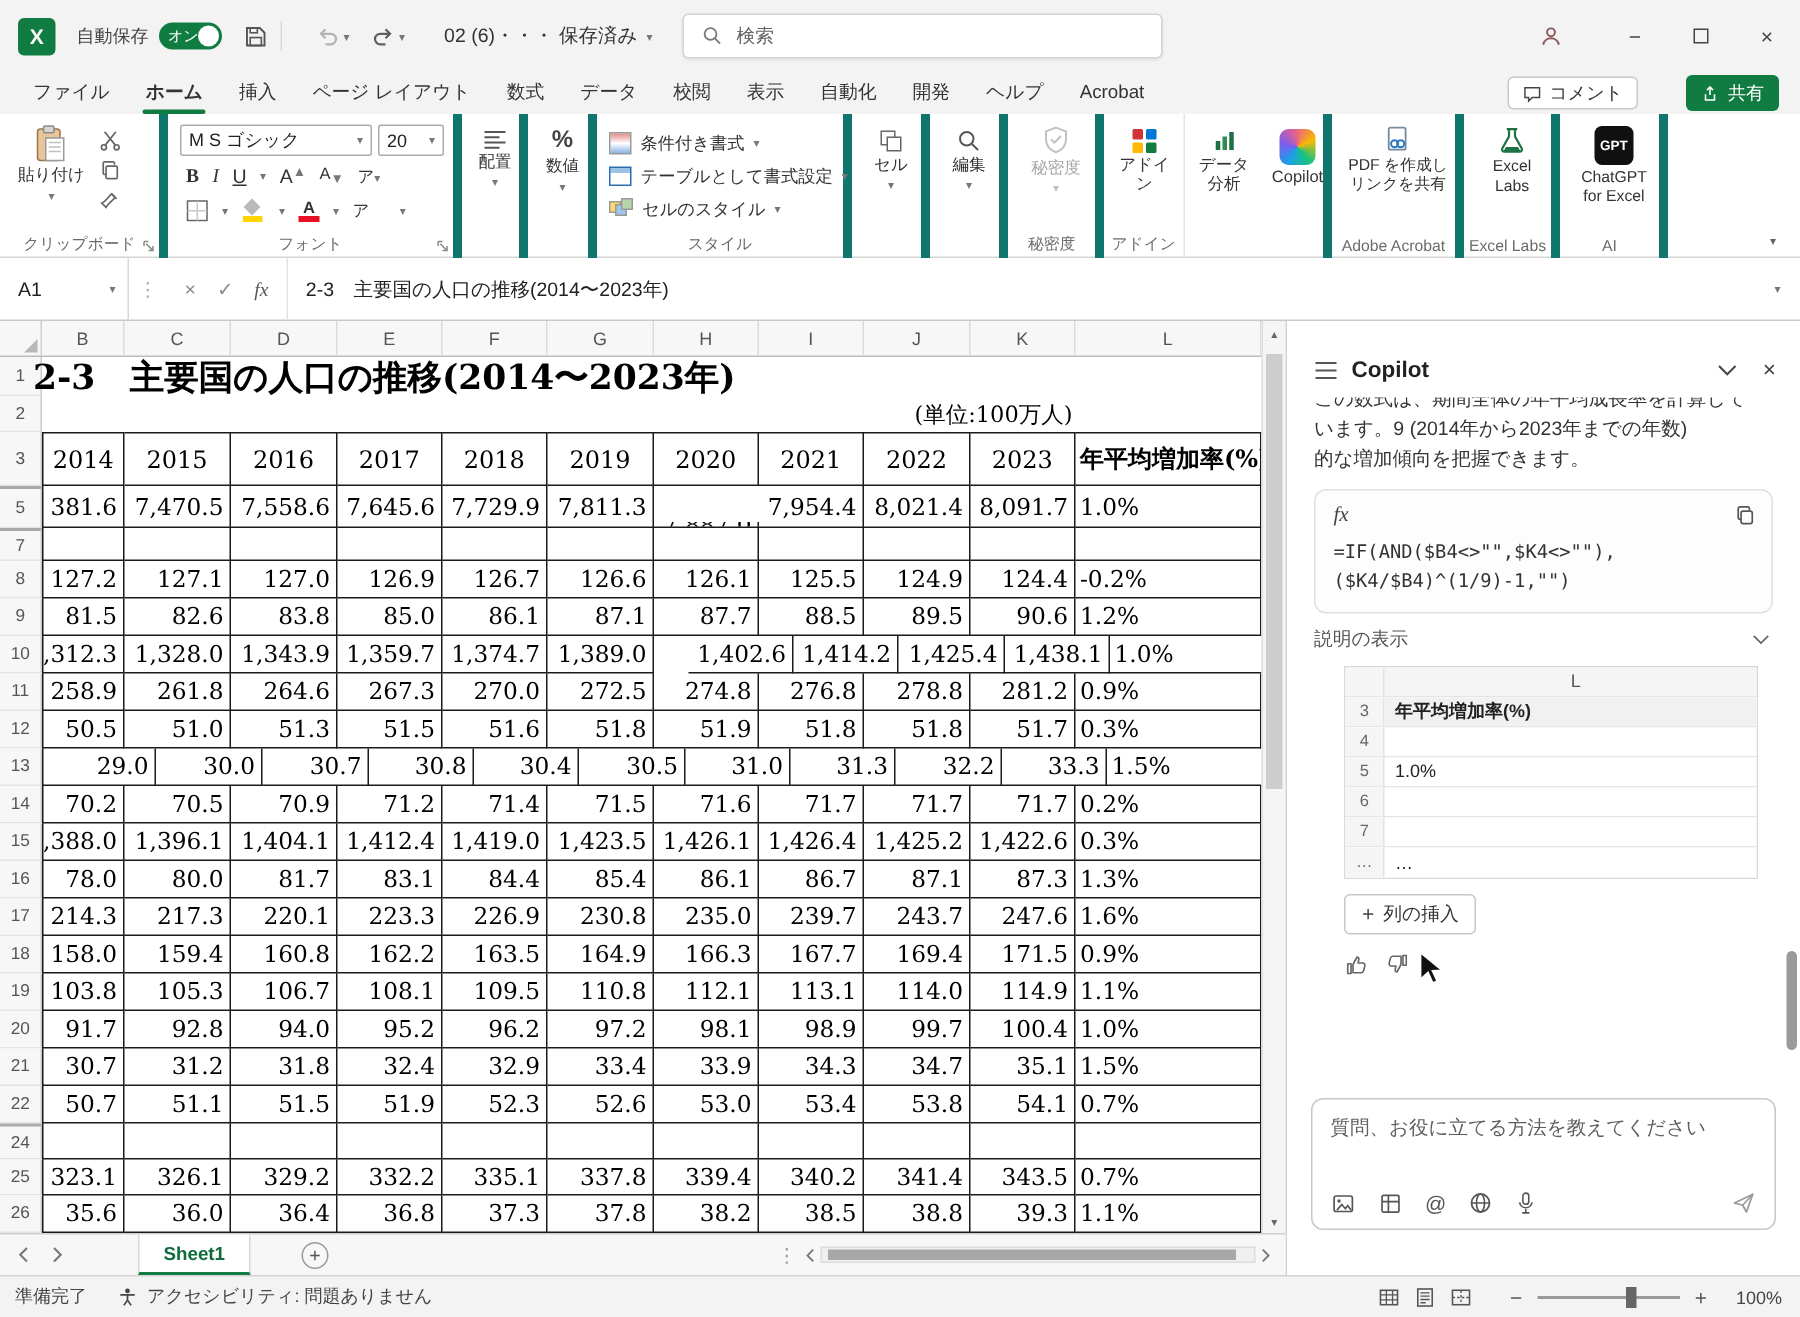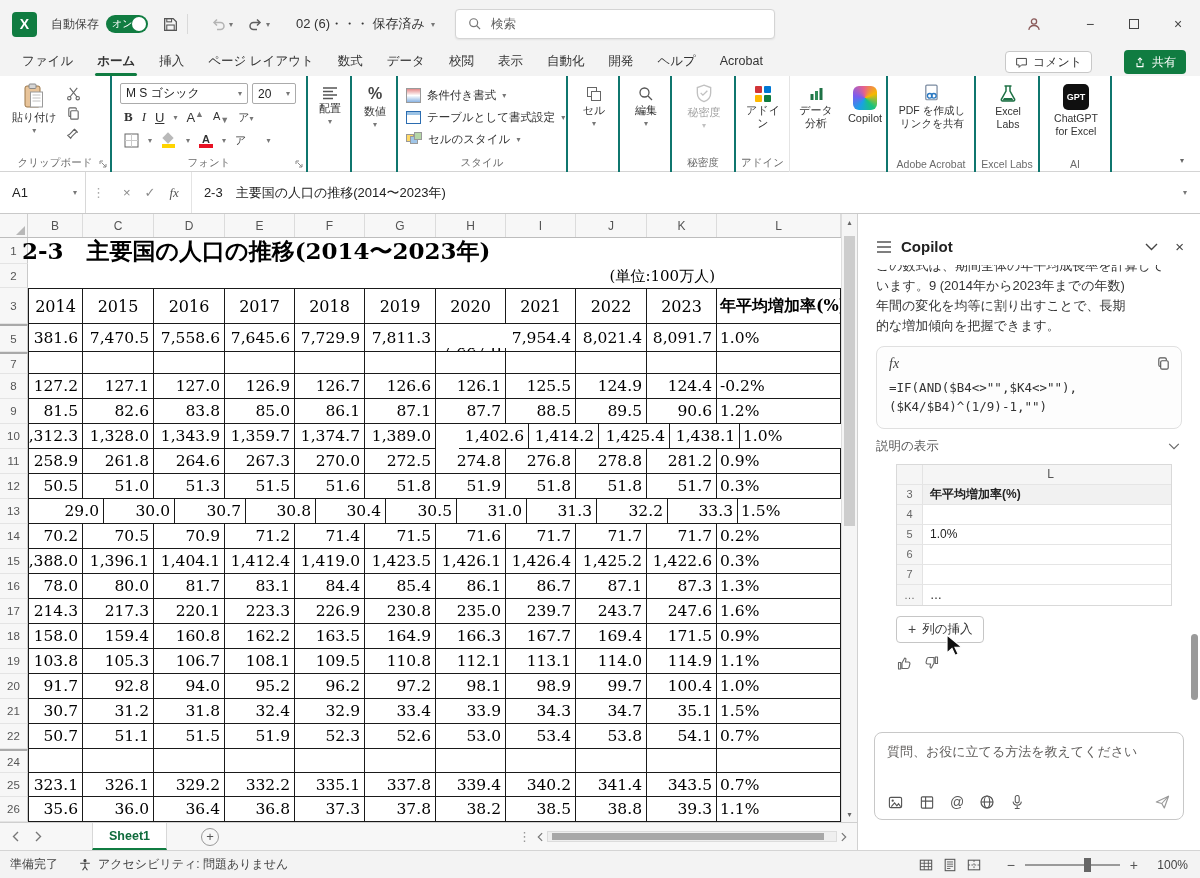--- a/index.html
+++ b/index.html
@@ -27,21 +27,21 @@
   
   #tabrow { position:absolute; top:48px; left:0; right:0; height:28px; background:#f3f3f3; display:flex; align-items:center; padding-left:10px; }
   .rtab { position:relative; padding:0 12px; height:28px; line-height:27px; font-size:12.5px; color:#333; white-space:nowrap; }
   .rtab.active { font-weight:bold; }
   .rtab.active::after { content:""; position:absolute; left:10px; right:10px; bottom:0; height:3px; background:#107c41; border-radius:2px; }
   .comment-btn { position:absolute; right:108px; top:3px; height:22px; border:1px solid #c8c8c8; background:#fff; border-radius:4px; display:flex; align-items:center; gap:5px; padding:0 9px; font-size:12px; color:#333; }
   .share-btn { position:absolute; right:14px; top:2px; height:24px; background:#107c41; color:#fff; border-radius:4px; display:flex; align-items:center; gap:6px; padding:0 10px; font-size:12px; }
 
   
   #ribbon { position:absolute; top:76px; left:0; right:0; height:96px; background:#fff; border-bottom:1px solid #d4d4d4; }
-  .rgroup { position:absolute; top:0; height:96px; border-right:2px solid #0f766e; }
+  .rgroup { position:absolute; top:0; height:96px; border-right:6px solid #0f766e; }
   .group-label { position:absolute; bottom:2px; left:0; right:0; text-align:center; font-size:10.5px; color:#6b6b6b; white-space:nowrap; }
   .launcher { position:absolute; right:3px; bottom:4px; }
   .big-btn { position:absolute; display:flex; flex-direction:column; align-items:center; gap:2px; font-size:11px; color:#333; text-align:center; line-height:1.2; }
   .sm-stack { position:absolute; display:flex; flex-direction:column; gap:5px; }
   .combo { border:1px solid #ababab; border-radius:2px; background:#fff; height:21px; display:flex; align-items:center; justify-content:space-between; padding:0 5px; font-size:12px; color:#222; }
   .fnt-row { position:absolute; display:flex; align-items:center; gap:9px; font-size:13px; color:#333; }
   .fnt-b { font-weight:bold; font-family:"Liberation Serif",serif; }
   .fnt-i { font-style:italic; font-family:"Liberation Serif",serif; }
   .fnt-u { text-decoration:underline; }
   .mini { font-size:9px; color:#777; }
@@ -809,21 +809,20 @@
       <span class="cp-title">Copilot</span>
       <svg width="13" height="8" viewBox="0 0 13 8">
           <path d="M1 1l5.5 5.5L12 1" fill="none" stroke="#444" stroke-width="1.4"></path>
         </svg>
       <span style="font-size:15px;color:#444;margin-left:8px">×</span>
     </div>
 
     <div class="cp-textwrap">
       <div class="cp-line clip">この数式は、期間全体の年平均成長率を計算して</div>
       <div class="cp-line">います。9 (2014年から2023年までの年数)</div>
-      <div class="cp-line">年間の変化を均等に割り出すことで、長期</div>
       <div class="cp-line">的な増加傾向を把握できます。</div>
     </div>
 
     <div class="cp-formula">
       <span class="fx-label">fx</span>
       <svg class="cp-copy" width="15" height="15" viewBox="0 0 16 16">
           <rect x="5" y="5" width="8" height="9" rx="1.5" fill="none" stroke="#555" stroke-width="1.2"></rect>
           <path d="M11 4.5V3.5A1.5 1.5 0 0 0 9.5 2h-5A1.5 1.5 0 0 0 3 3.5v6A1.5 1.5 0 0 0 4.5 11h.5" fill="none" stroke="#555" stroke-width="1.2"></path>
         </svg>
       <div class="formula-code">=IF(AND($B4&lt;&gt;"",$K4&lt;&gt;""),

